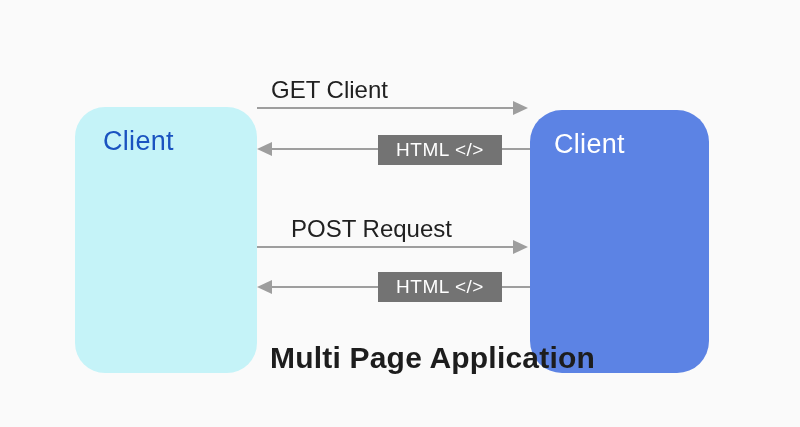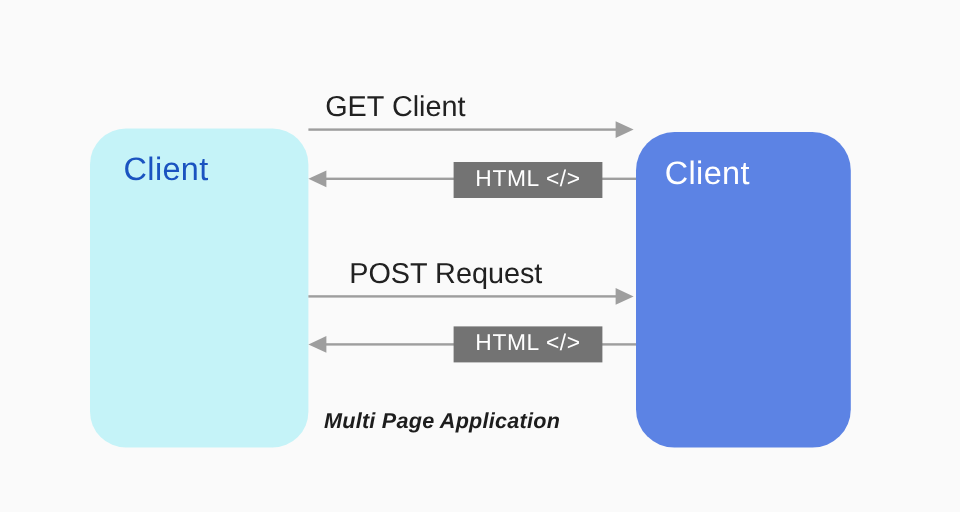--- a/index.html
+++ b/index.html
@@ -92,23 +92,22 @@
     z-index: 2;
     letter-spacing: 0.5px;
   }
   .badge-1 { top: 135px; }
   .badge-2 { top: 272px; }
   
   .caption {
     position: absolute;
     left: 270px;
     top: 341px;
-    font-size: 18px;
+    font-size: 30px;
     font-weight: bold;
-    font-style: italic;
     color: #1d1d1d;
     white-space: nowrap;
     letter-spacing: 0.2px;
   }
 </style>
 </head>
 <body>
 
 <div class="canvas">
 

